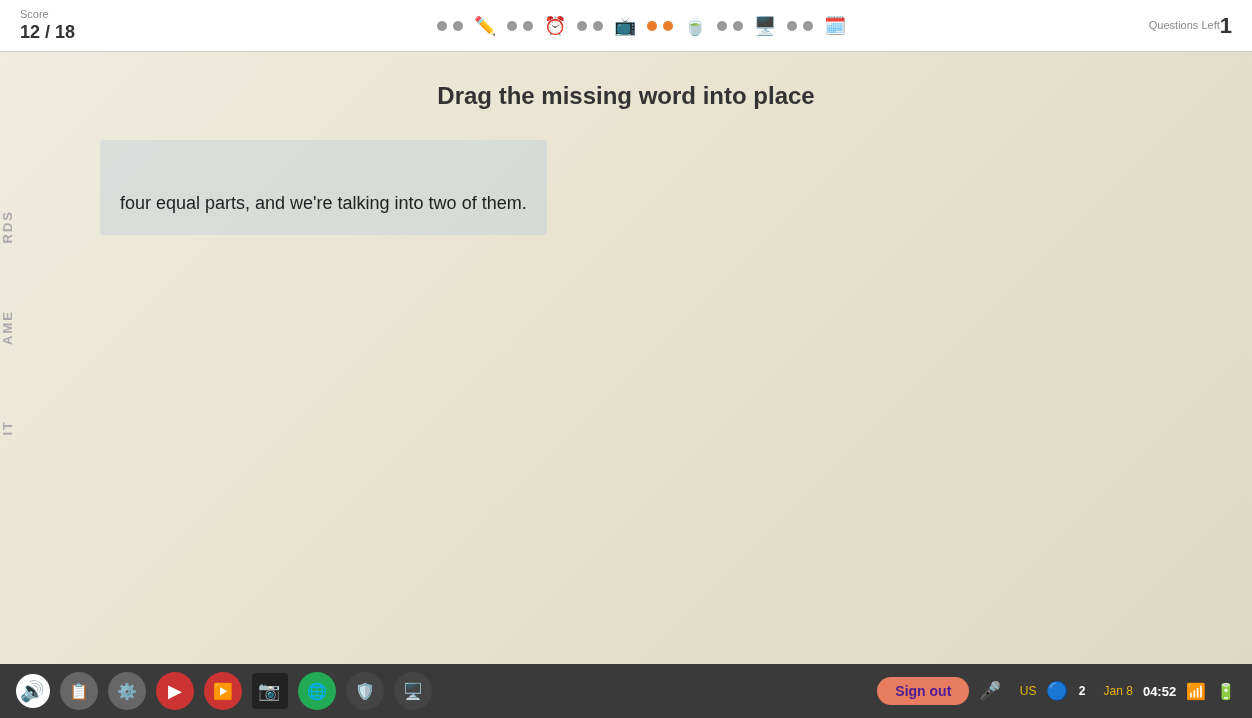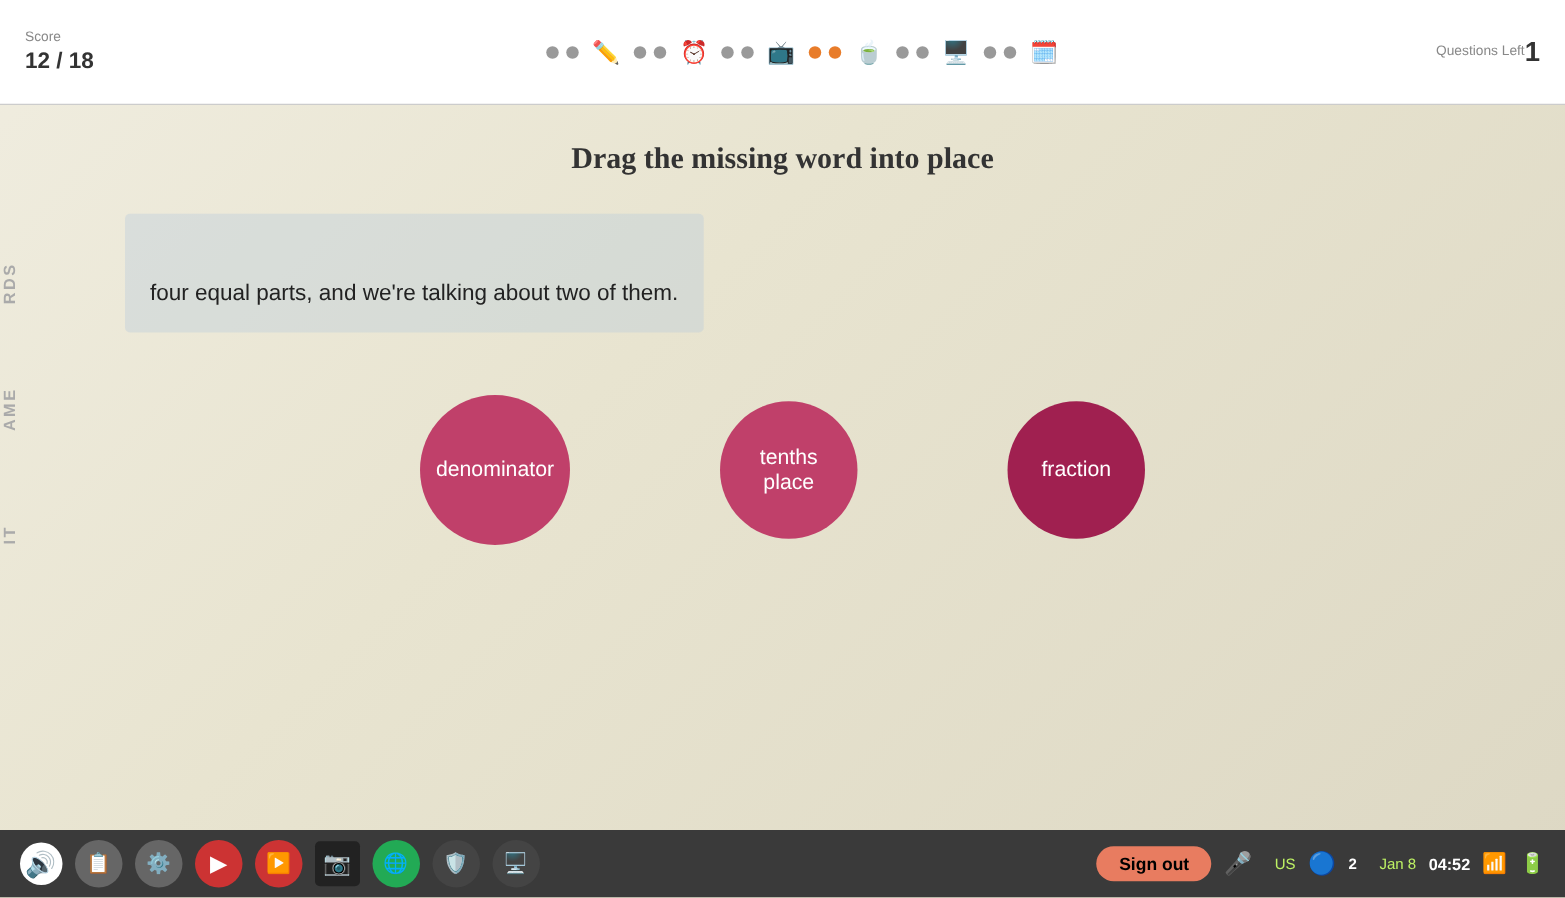--- a/index.html
+++ b/index.html
@@ -22,21 +22,21 @@
 
     
     .top-bar {
       width: 100%;
       background: white;
       border-bottom: 1px solid #ccc;
       padding: 8px 20px;
       display: flex;
       align-items: center;
       justify-content: space-between;
-      height: 84px;
+      height: 52px;
     }
 
     .score-section {
       display: flex;
       flex-direction: column;
       align-items: flex-start;
       min-width: 120px;
     }
 
     .score-label {
@@ -102,21 +102,20 @@
       padding: 30px 80px;
       position: relative;
     }
 
     .instruction-title {
       text-align: center;
       font-size: 24px;
       font-weight: bold;
       color: #333;
       margin-bottom: 30px;
-      font-family: Liberation Serif, serif;
     }
 
     .sentence-area {
       background: rgba(180, 200, 220, 0.35);
       border-radius: 4px;
       padding: 16px 20px;
       display: inline-block;
       max-width: 720px;
       font-size: 18px;
       color: #222;
@@ -201,31 +200,31 @@
       display: flex;
       align-items: center;
       padding: 0 16px;
       gap: 10px;
     }
 
     .taskbar-spacer { flex: 1; }
 
     .sign-out-btn {
       background: #e87c60;
-      color: #000000;
+      color: #4c1d95;
       border: none;
       border-radius: 20px;
       padding: 6px 18px;
       font-size: 14px;
       font-weight: bold;
       cursor: pointer;
     }
 
     .taskbar-status {
-      color: #bef264;
+      color: #eab308;
       font-size: 12px;
       margin-left: 8px;
     }
 
     .taskbar-time {
       color: white;
       font-size: 13px;
       font-weight: bold;
     }
 
@@ -306,39 +305,24 @@
   <span class="sidebar-label label-ame">AME</span>
   <span class="sidebar-label label-it">IT</span>
 
   <div class="content-area">
 
     <div class="instruction-title">Drag the missing word into place</div>
 
     <div style="margin-left: 20px;">
       <div class="sentence-area">
         <br>
-        <span class="sentence-line">four equal parts, and we're talking about two of them.</span>
+        <span class="sentence-line">four equal parts, and we're talking into two of them.</span>
       </div>
     </div>
 
-    <div class="bubbles-area">
-
-      <div class="word-bubble bubble-denominator">
-        <span>denominator</span>
-      </div>
-
-      <div class="word-bubble bubble-tenths">
-        <span>tenths<br>place</span>
-      </div>
-
-      <div class="word-bubble bubble-fraction">
-        <span>fraction</span>
-      </div>
-
-    </div>
 
   </div>
 
   <div class="taskbar">
 
     <div class="volume-icon">🔊</div>
 
     <div class="taskbar-bottom-icon tb-gray" style="font-size:16px;">📋</div>
     <div class="taskbar-bottom-icon tb-gray" style="font-size:16px;">⚙️</div>
     <div class="taskbar-bottom-icon" style="background:#cc3333;">▶</div>

